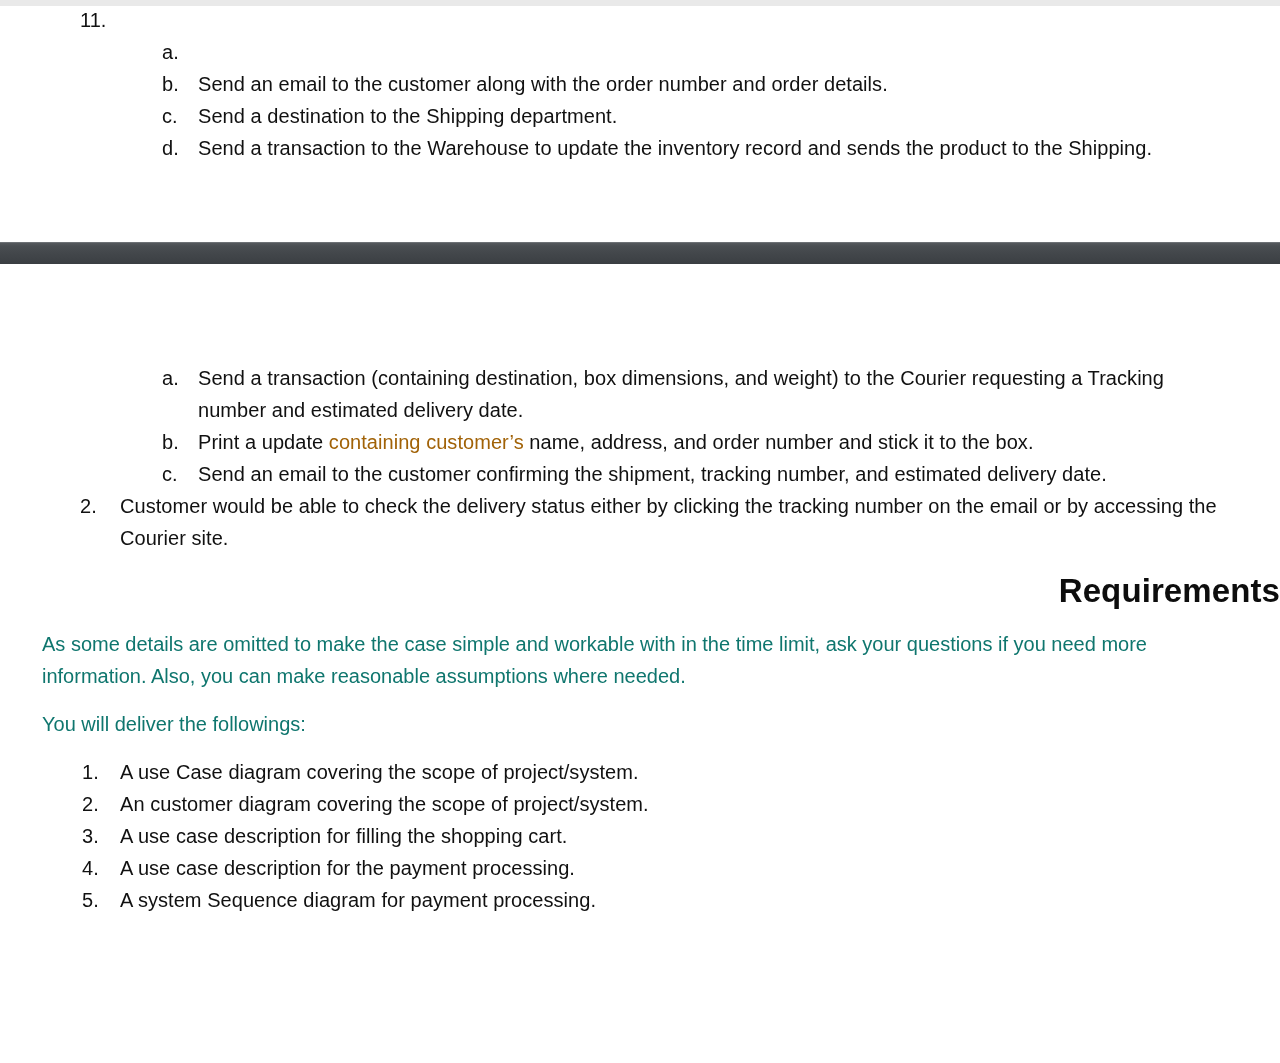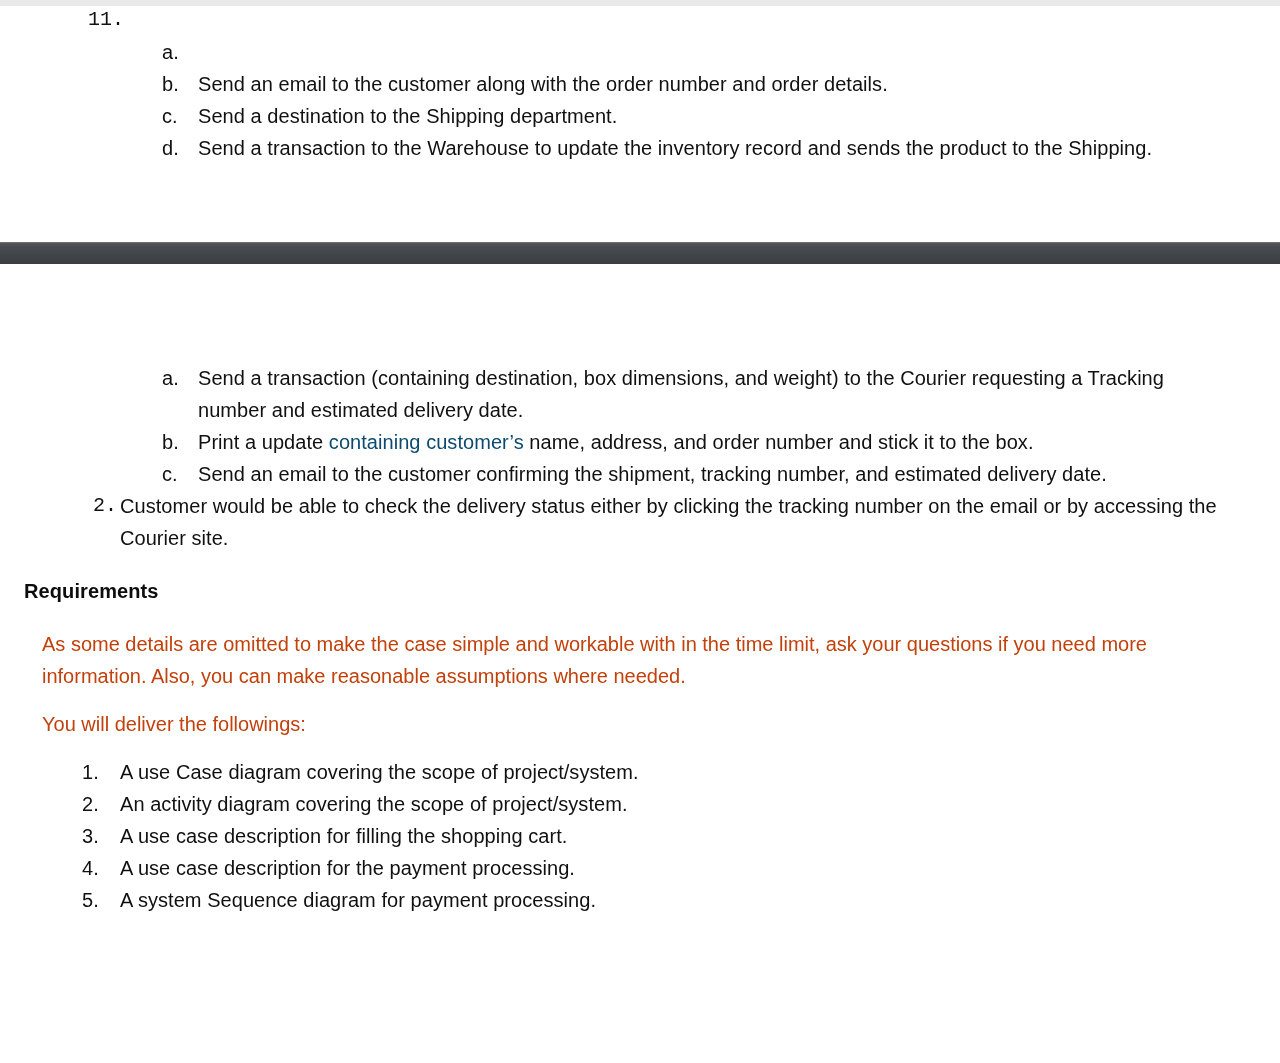--- a/index.html
+++ b/index.html
@@ -44,26 +44,25 @@
   
   
   .num-row {
     position: relative;
     padding-left: 120px;
     padding-right: 46px;
     min-height: 32px;
   }
   .num-row > .marker {
     position: absolute;
-    left: 88px;
+    left: 80px;
     top: 0;
     width: 34px;
-    text-align: center;
+    text-align: left;
     white-space: nowrap;
-    font-family: Liberation Mono, monospace;
   }
 
   
   .alpha-row {
     position: relative;
     padding-left: 198px;
     padding-right: 46px;
     min-height: 32px;
   }
   .alpha-row > .marker {
@@ -101,38 +100,39 @@
         #55595d 0px,
         #4a4e52 3px,
         #43474b 10px,
         #3d4145 18px,
         #3a3e42 21px);
     border-top: 1px solid #6d7175;
   }
 
   
   .heading {
-    font-size: 20px;
+    font-size: 33px;
     line-height: 34px;
     font-weight: bold;
     color: #0d0d0d;
     margin-left: 24px;
     letter-spacing: 0.1px;
+    text-align: right;
   }
   .para {
     margin-left: 42px;
     margin-right: 44px;
     font-size: 20px;
     line-height: 32px;
-    color: #c2410c;
+    color: #0f766e;
   }
 
   
   .tint {
-    color: #0c4a6e;
+    color: #a16207;
   }
 
   
   .sp-4  { height: 4px; }
   .sp-16 { height: 16px; }
   .sp-20 { height: 20px; }
   .sp-78 { height: 78px; }
 </style>
 </head>
 <body>
@@ -209,21 +209,21 @@
 
   <div class="sp-16"></div>
 
   <div class="deliv-row txt">
     <span class="marker">1.</span>
     <span class="row-body">A use Case diagram covering the scope of project/system.</span>
   </div>
 
   <div class="deliv-row txt">
     <span class="marker">2.</span>
-    <span class="row-body">An activity diagram covering the scope of project/system.</span>
+    <span class="row-body">An customer diagram covering the scope of project/system.</span>
   </div>
 
   <div class="deliv-row txt">
     <span class="marker">3.</span>
     <span class="row-body">A use case description for filling the shopping cart.</span>
   </div>
 
   <div class="deliv-row txt">
     <span class="marker">4.</span>
     <span class="row-body">A use case description for the payment processing.</span>

